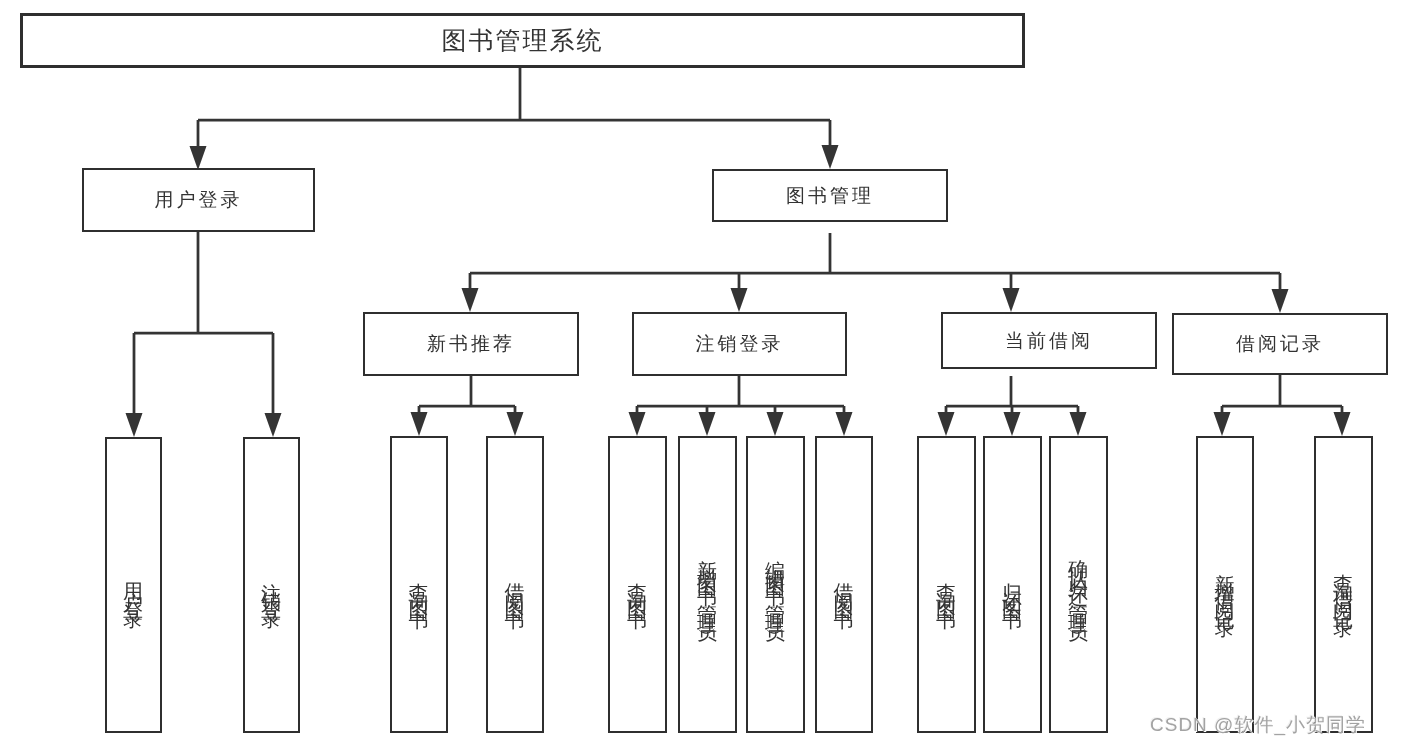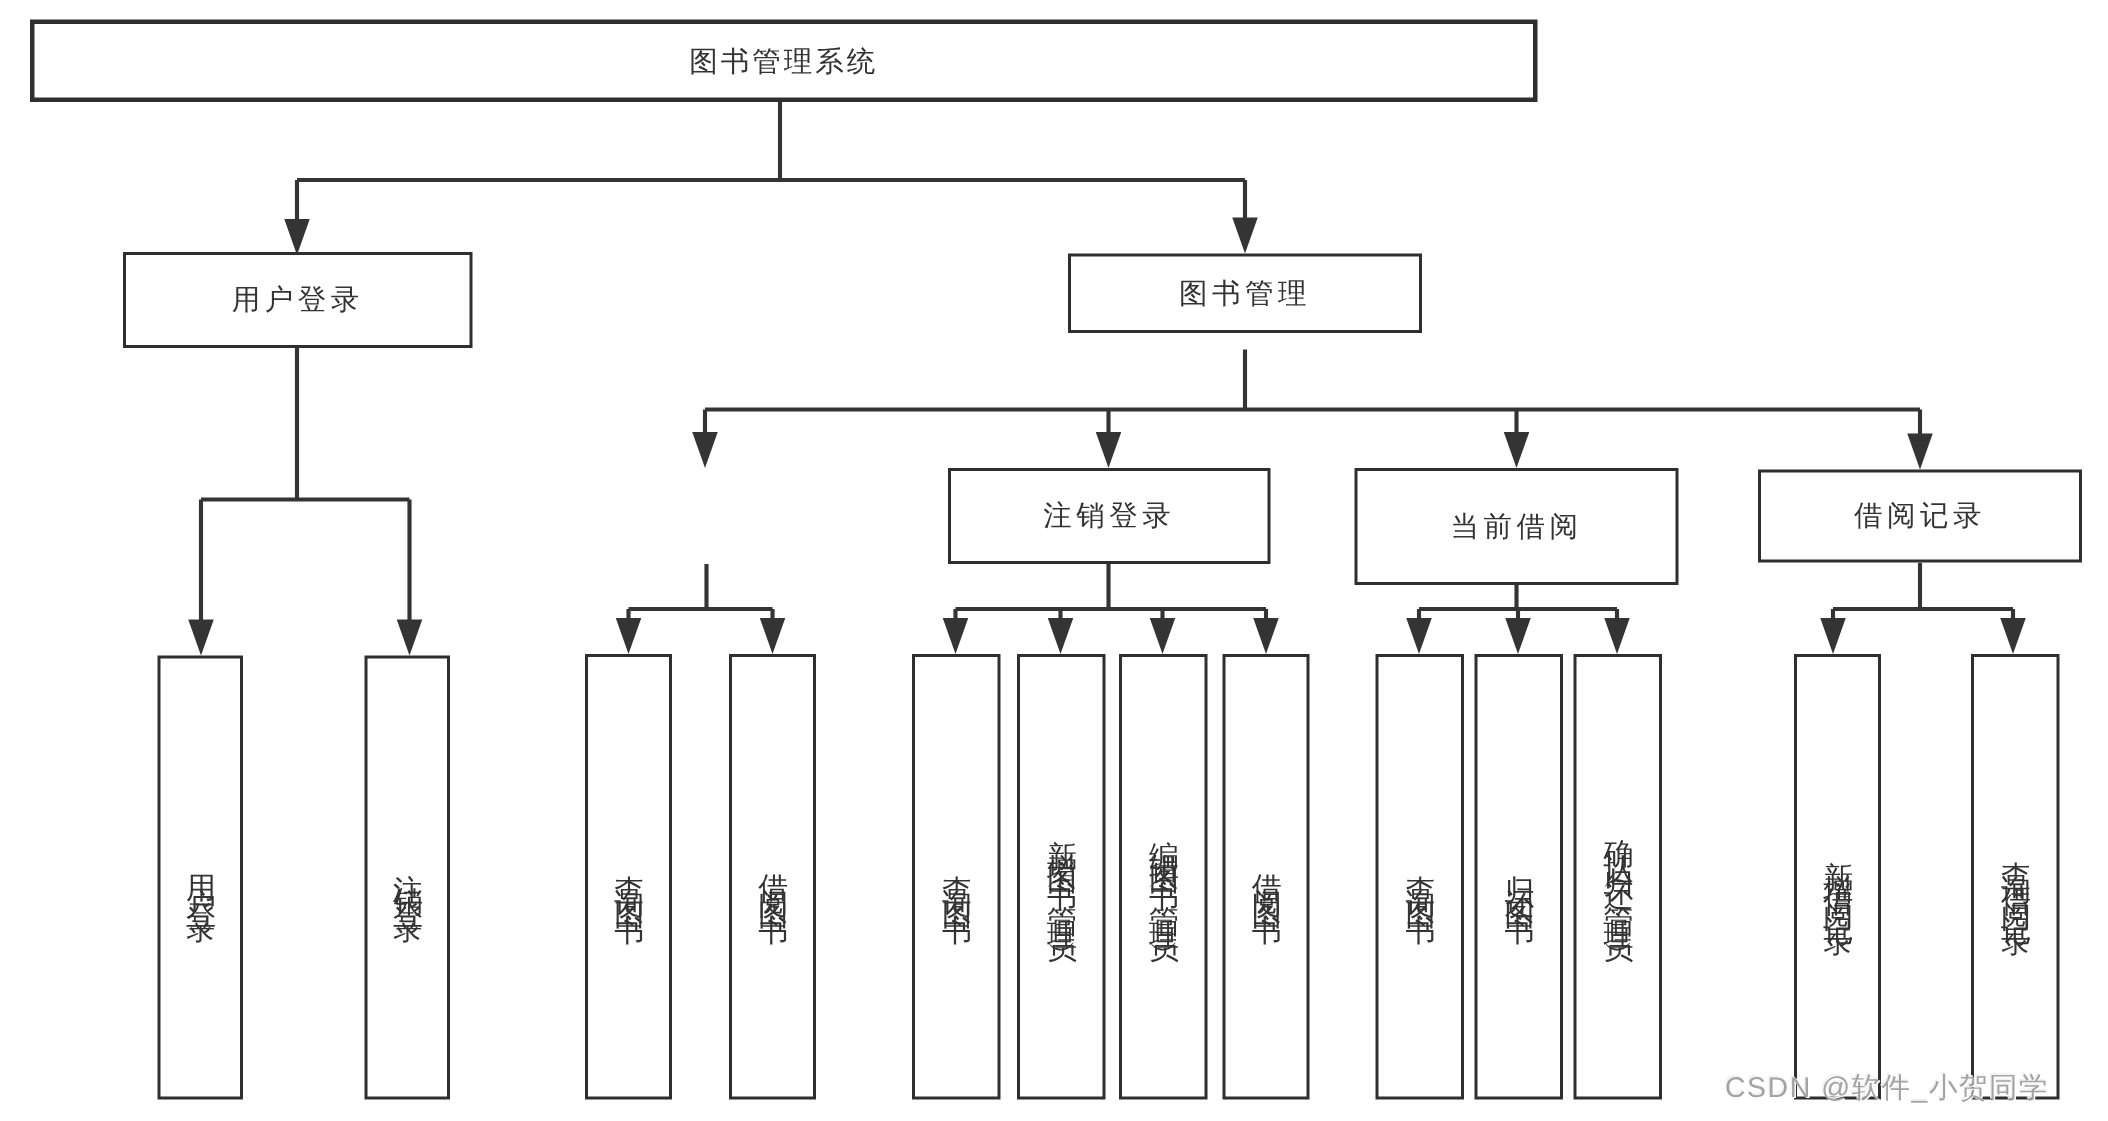--- a/index.html
+++ b/index.html
@@ -19,21 +19,21 @@
   }
   .node {
     position: absolute;
     box-sizing: border-box;
     background: #ffffff;
     border: 2.5px solid #2f2f2f;
     display: flex;
     align-items: center;
     justify-content: center;
   }
-  .root  { border-width: 3px; font-size: 19px; letter-spacing: 2px; }
+  .root  { border-width: 3px; font-size: 25px; letter-spacing: 2px; }
   .hbox  { font-size: 19px; letter-spacing: 3px; }
   .vbox  { font-size: 20px; }
   .vbox .vtext {
     writing-mode: vertical-rl;
     text-orientation: mixed;
     letter-spacing: 9px;
     line-height: 1;
     white-space: nowrap;
   }
   .watermark {
@@ -96,24 +96,27 @@
     <span>图书管理系统</span>
   </div>
 
   <div class="node hbox" style="left:82px; top:168px; width:233px; height:64px;">
     <span>用户登录</span>
   </div>
   <div class="node hbox" style="left:712px; top:169px; width:236px; height:53px;">
     <span>图书管理</span>
   </div>
 
+  <div class="node hbox" style="left:363px; top:312px; width:216px; height:64px;">
+    <span>新书推荐</span>
+  </div>
   <div class="node hbox" style="left:632px; top:312px; width:215px; height:64px;">
     <span>注销登录</span>
   </div>
-  <div class="node hbox" style="left:903px; top:312px; width:216px; height:78px;">
+  <div class="node hbox" style="left:941px; top:312px; width:216px; height:57px;">
     <span>当前借阅</span>
   </div>
   <div class="node hbox" style="left:1172px; top:313px; width:216px; height:62px;">
     <span>借阅记录</span>
   </div>
 
   <div class="node vbox" style="left:105px; top:437px; width:57px; height:296px;">
     <span class="vtext">用户登录</span>
   </div>
   <div class="node vbox" style="left:243px; top:437px; width:57px; height:296px;">

